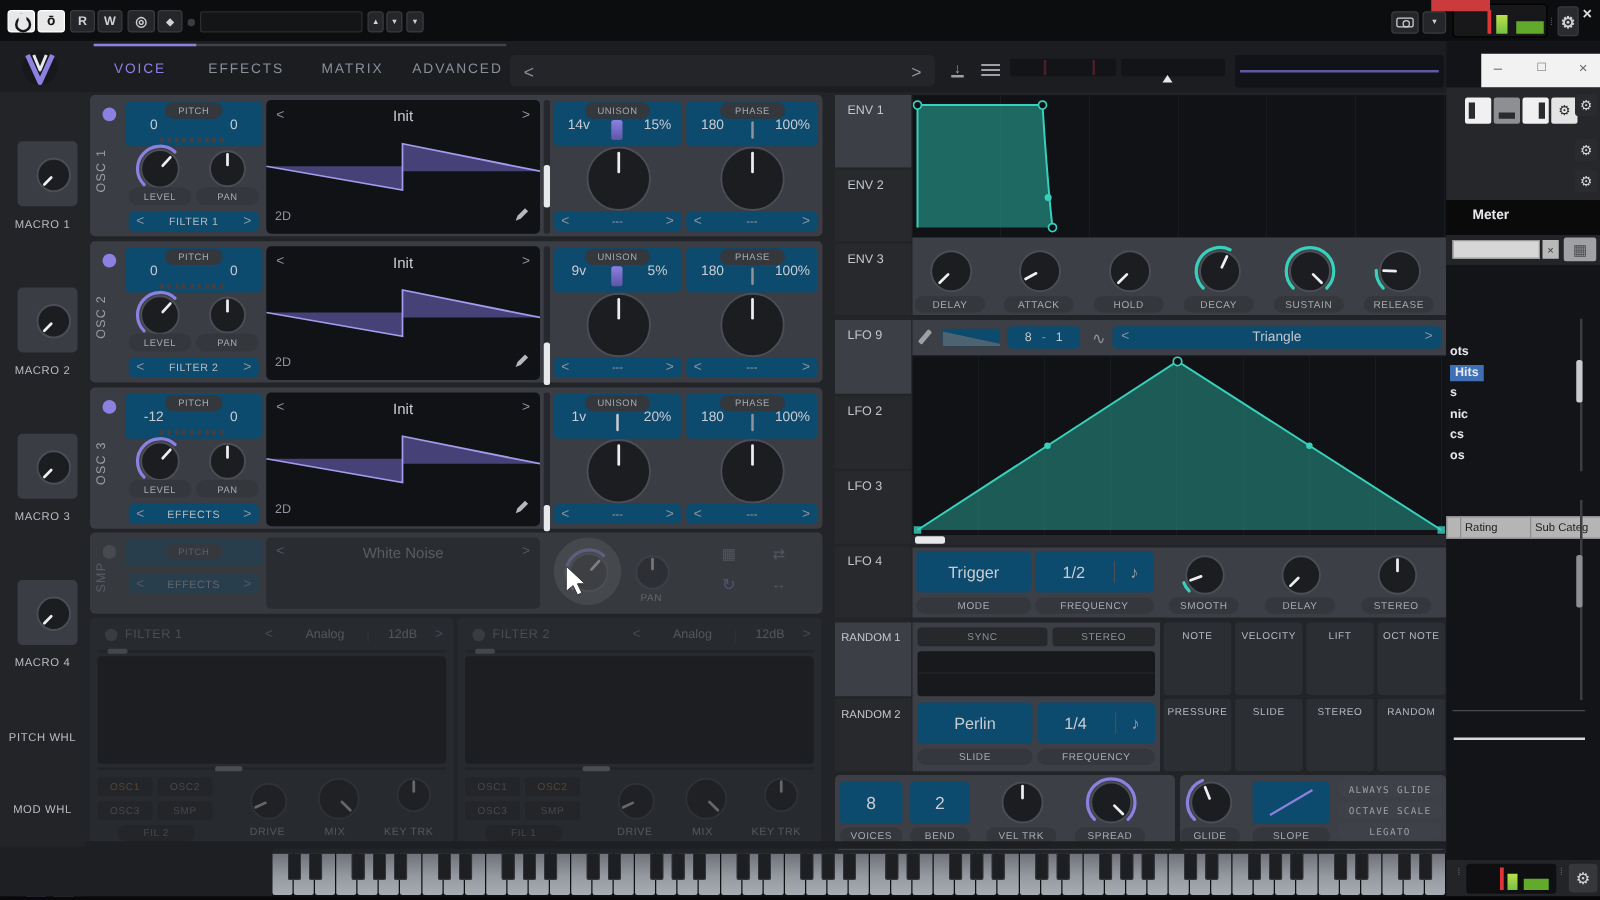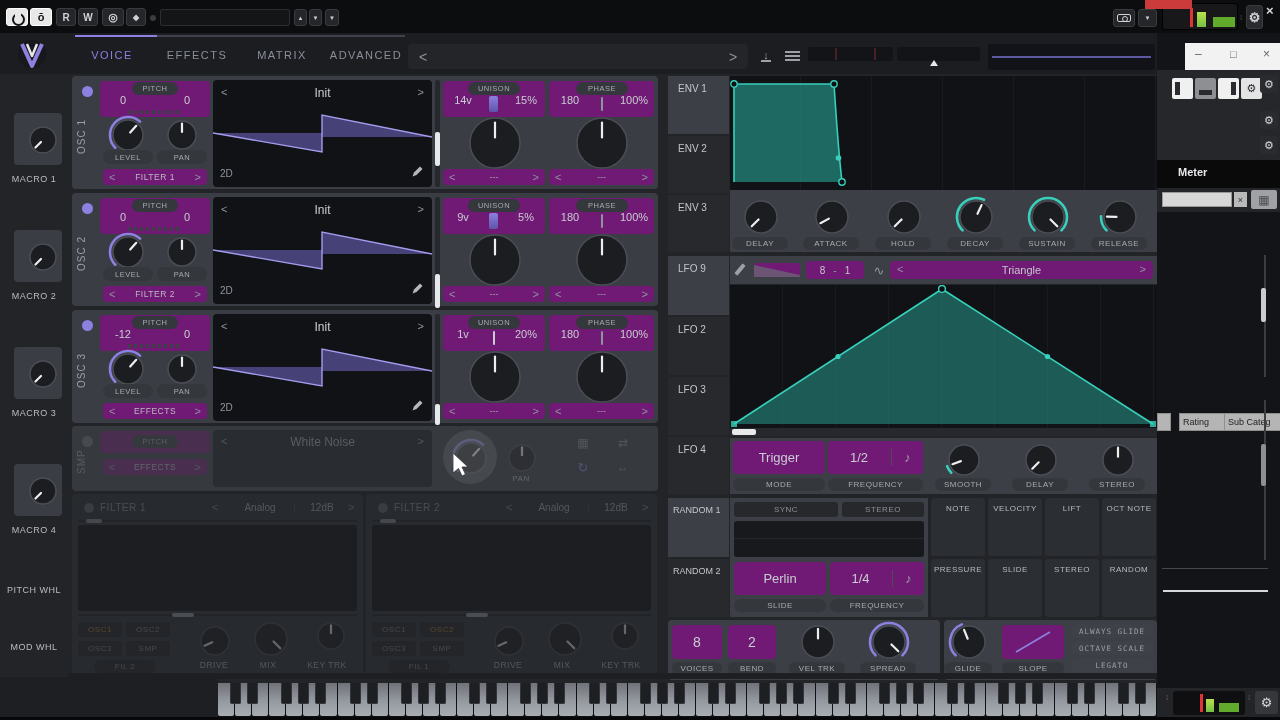--- a/index.html
+++ b/index.html
@@ -16,21 +16,21 @@
   .pwr::before{content:'';position:absolute;left:50%;top:55%;width:9px;height:9px;margin:-5px 0 0 -5.5px;
     border:2px solid #141518;border-radius:50%;}
   .pwr::after{content:'';position:absolute;left:50%;top:2px;width:4px;height:7px;margin-left:-2px;background:#e8e8e8;
     border-left:1px solid #e8e8e8;border-right:1px solid #e8e8e8;}
   .pwr i{position:absolute;left:50%;top:2px;width:2px;height:6px;margin-left:-1px;background:#141518;}
   .cam{position:relative;}
   .cam::before{content:'';position:absolute;left:3px;top:4px;right:3px;bottom:4px;border:1.5px solid #cfd1d5;border-radius:2px;}
   .cam::after{content:'';position:absolute;left:50%;top:50%;width:4px;height:4px;margin:-2px 0 0 -2px;border:1.5px solid #cfd1d5;border-radius:50%;}
   
   .panel{background:#3a3d43;border-radius:4px;}
-  .boxd{background:#701a75;border-radius:4px;}
+  .boxd{background:#0c4a6e;border-radius:4px;}
   .pill{background:#34373c;border-radius:7px;color:#a7abb2;font-size:7.5px;letter-spacing:.5px;
     display:flex;align-items:center;justify-content:center;white-space:nowrap;}
   .disp{background:#101215;border-radius:4px;}
   .chev{color:#8f94a0;font-size:11px;line-height:1;}
   .vt{writing-mode:vertical-rl;transform:rotate(180deg);font-size:10px;color:#9b9fa6;letter-spacing:1px;text-align:center;}
   .dim{opacity:.33;}
   .val{font-size:11px;color:#c9ccd2;}
   .tabcell{background:#27292d;color:#c3c6cb;font-size:10px;}
   .tabcell.on{background:#3c3f45;}
   .tabcell span{display:block;padding:7px 0 0 10px;}
@@ -887,24 +887,32 @@
     </div>
     <div class="abs" style="left:0;top:155px;width:123px;height:24px;background:#232428;">
       <div class="abs" style="left:5px;top:4px;width:70px;height:15px;background:#d7d7d7;border:1px solid #999;"></div>
       <div class="abs flexc" style="left:77px;top:4px;width:13px;height:15px;background:#b9b9b9;color:#333;font-size:9px;">
           <span>×</span>
         </div>
       <div class="abs flexc" style="left:94px;top:2px;width:26px;height:19px;background:#9fa1a5;color:#4a4c50;font-size:12px;border-radius:2px;">
           <span>▦</span>
         </div>
     </div>
+    <div id="sidelist" class="abs" style="left:0;top:179px;width:123px;height:201px;background:#131418;">
+        <div class="listitem" style="left: 3px; top: 64px;"><span>ots</span></div>
+        <div class="listitem" style="left: 3px; top: 80.5px;"><span style="background: rgb(63, 111, 181); padding: 1px 4px;">Hits</span></div>
+        <div class="listitem" style="left: 3px; top: 97px;"><span>s</span></div>
+        <div class="listitem" style="left: 3px; top: 113.5px;"><span>nic</span></div>
+        <div class="listitem" style="left: 3px; top: 130px;"><span>cs</span></div>
+        <div class="listitem" style="left: 3px; top: 146.5px;"><span>os</span></div>
+      </div>
     <div class="abs" style="left:107px;top:222px;width:2px;height:122px;background:#3c3d41;"></div>
     <div class="abs" style="left:104px;top:255px;width:5px;height:34px;background:#c9cbd0;border-radius:2px;"></div>
     <div class="hdrcell" style="left:0px;width:9px;"></div>
-    <div class="hdrcell" style="left:22px;width:53px;text-align:right;">Rating</div>
+    <div class="hdrcell" style="left:11px;width:53px;text-align:right;">Rating</div>
     <div class="hdrcell" style="left:67px;width:56px;">Sub Categ</div>
     <div class="abs" style="left:107px;top:367px;width:2px;height:160px;background:#3c3d41;"></div>
     <div class="abs" style="left:104px;top:411px;width:5px;height:42px;background:#8d8f94;border-radius:2px;"></div>
     <div class="abs" style="left:5px;top:535px;width:106px;height:1px;background:#46484c;"></div>
     <div class="abs" style="left:6px;top:557px;width:105px;height:2px;background:#d6d8db;"></div>
     <div class="abs" style="left:0;top:655px;width:123px;height:29px;background:#232428;">
       <span class="abs" style="left:9px;top:8px;color:#6a6c70;font-size:8px;line-height:4px;">⁞</span>
       <div class="abs" style="left:16px;top:3px;width:72px;height:24px;background:#0f0f12;border-radius:3px;">
         <div class="abs" style="left:27px;top:3px;width:3px;height:18px;background:var(--red);"></div>
         <div class="abs" style="left:33px;top:8px;width:8px;height:13px;background:linear-gradient(#b9e04a,var(--green));"></div>

